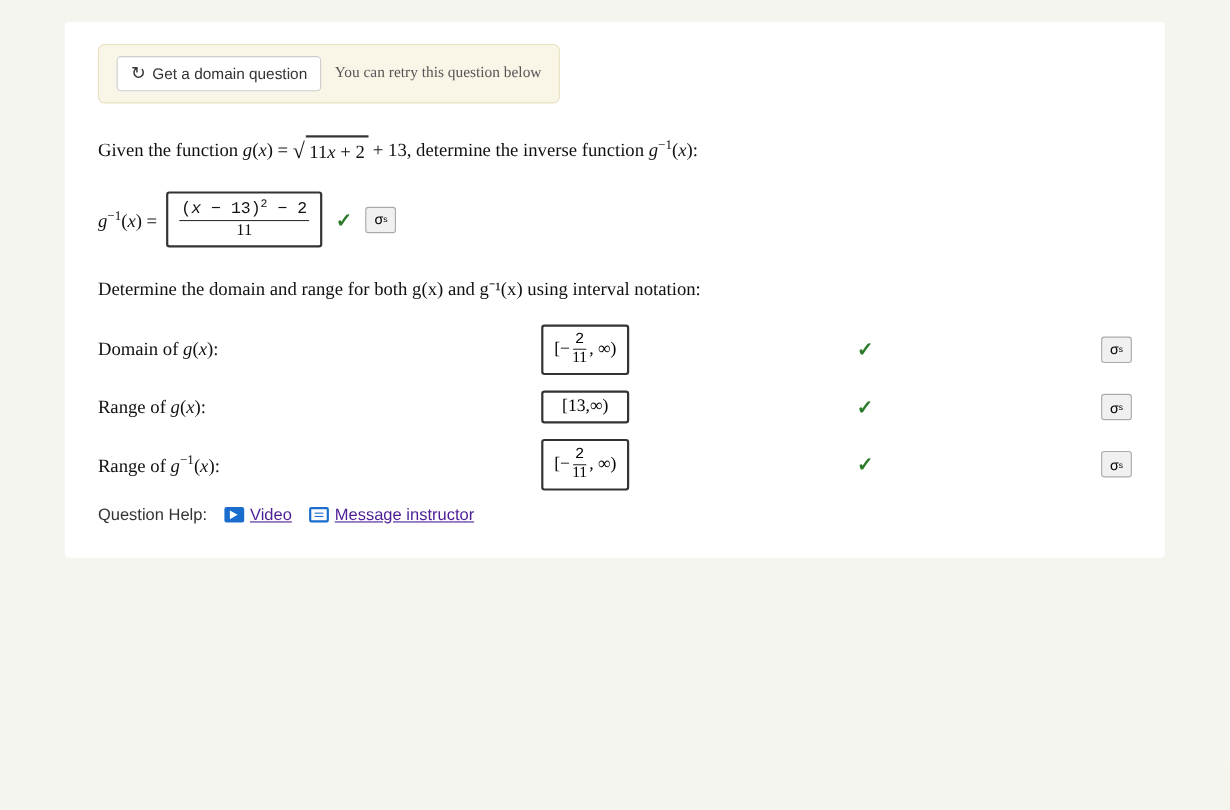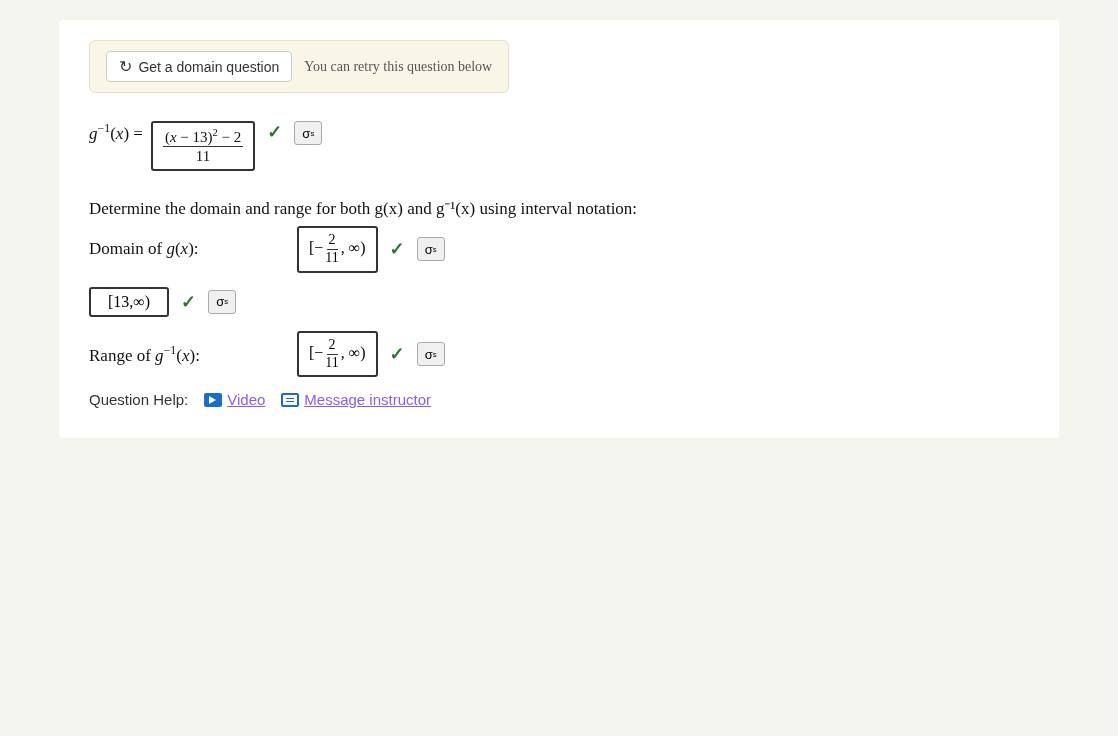--- a/index.html
+++ b/index.html
@@ -52,21 +52,21 @@
       font-size: 17px;
       color: #111;
       margin-bottom: 22px;
       line-height: 1.6;
     }
     .math-display {
       font-size: 17px;
       color: #111;
       margin-bottom: 24px;
       display: flex;
-      align-items: flex-start;
+      align-items: center;
       gap: 8px;
     }
     .answer-box {
       display: inline-block;
       border: 2px solid #333;
       border-radius: 3px;
       padding: 4px 10px;
       font-size: 16px;
       min-width: 80px;
       text-align: center;
@@ -96,58 +96,59 @@
       font-size: 13px;
       cursor: pointer;
       background: #f0f0f0;
       vertical-align: middle;
       margin-left: 4px;
     }
     .section-label {
       font-size: 17px;
       color: #111;
       margin-top: 24px;
-      margin-bottom: 4px;
+      margin-bottom: 18px;
       line-height: 1.6;
     }
     .domain-range-row {
       display: flex;
       align-items: center;
       gap: 8px;
       margin-bottom: 14px;
       font-size: 17px;
+      justify-content: space-between;
     }
     .row-label {
       min-width: 200px;
       color: #111;
     }
     .frac {
       display: inline-flex;
       flex-direction: column;
       align-items: center;
       vertical-align: middle;
       font-size: 15px;
       line-height: 1.2;
     }
-    .frac-num { border-bottom: 1px solid #333; padding: 0 2px; }
+    .frac-num { border-bottom: 1px solid #333; padding: 0 2px; font-family: Liberation Mono, monospace; }
     .frac-den { padding: 0 2px; }
     sup { font-size: 0.7em; }
     .question-help-bar {
       display: flex;
       align-items: center;
       gap: 16px;
       font-family: Arial, sans-serif;
       font-size: 15px;
       color: #333;
     }
     .help-link {
       display: flex;
       align-items: center;
       gap: 5px;
-      color: #8b5cf6;
+      color: #4c1d95;
       cursor: pointer;
       text-decoration: underline;
       font-size: 15px;
     }
     .video-icon {
       display: inline-block;
       width: 18px;
       height: 14px;
       background: #1a6dcc;
       border-radius: 2px;
@@ -208,20 +209,29 @@
 <div class="main-container">
 
   <div class="get-similar-bar">
     <button class="get-similar-btn">
       <span class="refresh-icon">↻</span>
       <span>Get a domain question</span>
     </button>
     <span class="get-similar-text">You can retry this question below</span>
   </div>
 
+  <div class="question-text">
+    <span>Given the function </span>
+    <i>g</i>(<i>x</i>) =
+    <span class="sqrt-wrapper">
+      <span class="sqrt-radical">√</span>
+        <span class="sqrt-content">11<i>x</i> + 2</span>
+    </span>
+    + 13, determine the inverse function <i>g</i><sup>−1</sup>(<i>x</i>):
+  </div>
 
   <div class="math-display">
     <span><i>g</i><sup>−1</sup>(<i>x</i>) =</span>
     <span class="answer-box">
       <span>
         <span class="frac">
           <span class="frac-num">(<i>x</i> − 13)<sup>2</sup> − 2</span>
           <span class="frac-den">11</span>
         </span>
       </span>
@@ -241,20 +251,21 @@
           <span class="frac-den">11</span>
         </span>, ∞)
       </span>
     </span>
     <span class="check-mark">✓</span>
     <button class="sigma-btn">σ<sup style="font-size:0.6em">s</sup></button>
   </div>
 
 
   <div class="domain-range-row">
+    <span class="row-label">Range of <i>g</i>(<i>x</i>):</span>
     <span class="answer-box">
       <span>[13,∞)</span>
     </span>
     <span class="check-mark">✓</span>
     <button class="sigma-btn">σ<sup style="font-size:0.6em">s</sup></button>
   </div>
 
   <div class="domain-range-row">
     <span class="row-label">Range of <i>g</i><sup>−1</sup>(<i>x</i>):</span>
     <span class="answer-box">

